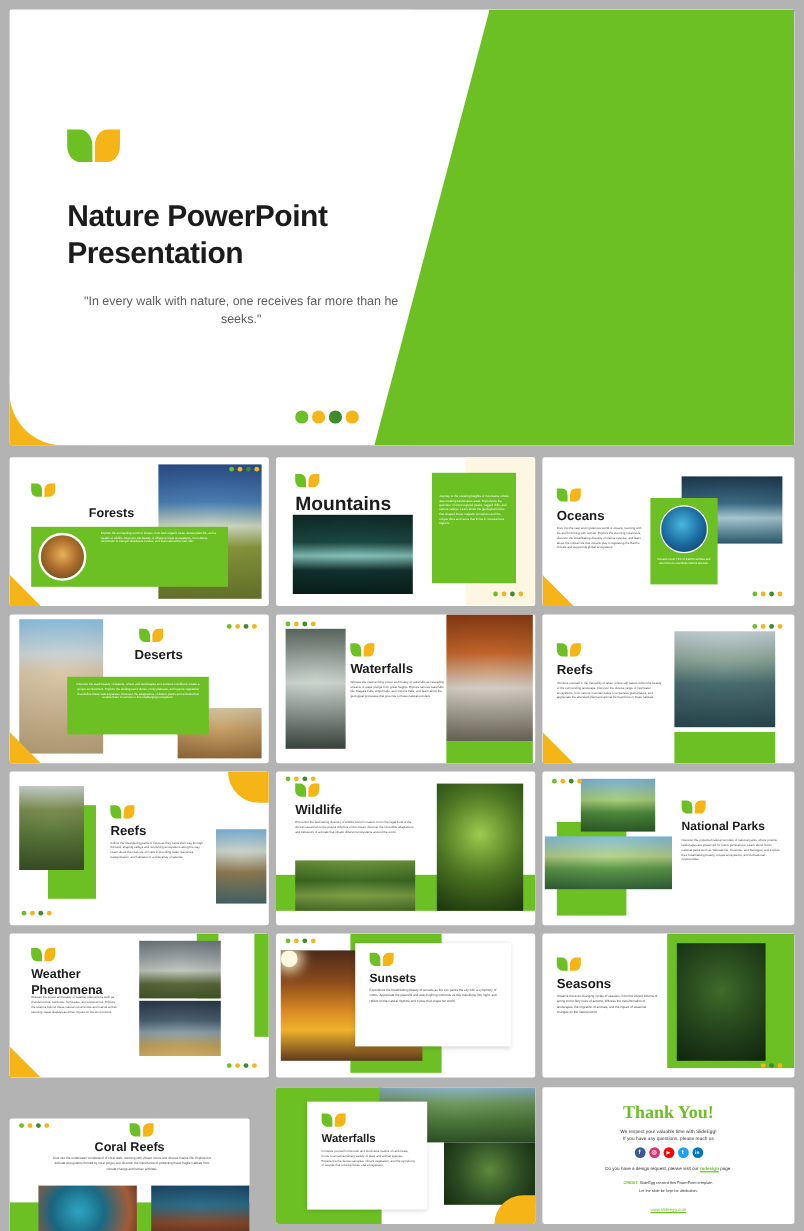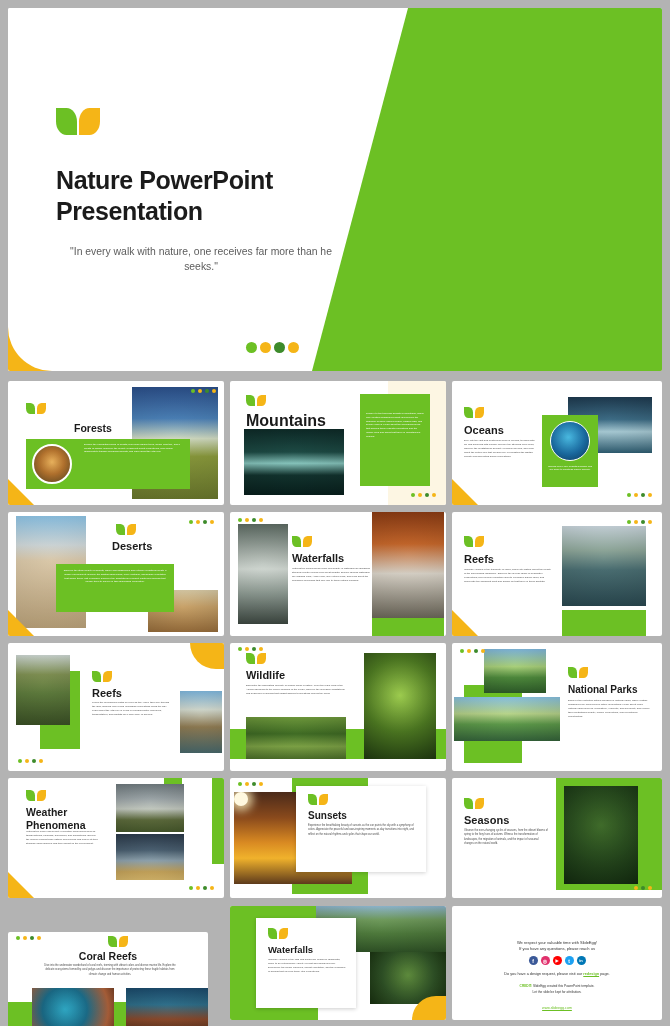--- a/index.html
+++ b/index.html
@@ -433,20 +433,21 @@
       <div class="leaf-logo" style="position:absolute; left:12px; top:10px;">
         <span class="leaf green" style="width:9px;height:11px"></span>
         <span class="leaf yellow" style="width:9px;height:11px"></span>
       </div>
       <div class="hd" style="position:absolute; left:12px; top:26px; font-size:9.5px;">Waterfalls</div>
       <div class="bd" style="position:absolute; left:12px; top:40px; right:10px; font-size:2.5px; line-height:1.65;">Immerse yourself in the lush and biodiverse realms of rainforests, home to an extraordinary variety of plant and animal species. Experience the dense canopies, vibrant vegetation, and the symphony of sounds that envelop these vital ecosystems.</div>
     </div>
   </div>
 
   <div class="card ty" style="left:452px; top:906px; width:210px; height:114px;">
+    <div class="ty-title" style="position:absolute; left:0; right:0; top:14px; font-size:15px;">Thank You!</div>
     <div class="ty-sub" style="position:absolute; left:0; right:0; top:34px; font-size:4px; line-height:1.5;">We respect your valuable time with SlideEgg!</div>
     <div class="ty-sub" style="position:absolute; left:0; right:0; top:40px; font-size:4px; line-height:1.5;">If you have any questions, please reach us</div>
 
     <div class="ty-socials" style="position:absolute; left:0; right:0; top:50px;">
       <span class="soc" style="width:9px;height:9px;font-size:5px;background:#3b5998">f</span>
       <span class="soc" style="width:9px;height:9px;font-size:5px;background:#e1306c">◎</span>
       <span class="soc" style="width:9px;height:9px;font-size:4px;background:#ff0000">▶</span>
       <span class="soc" style="width:9px;height:9px;font-size:5px;background:#1da1f2">t</span>
       <span class="soc" style="width:9px;height:9px;font-size:4px;background:#0077b5">in</span>
     </div>

